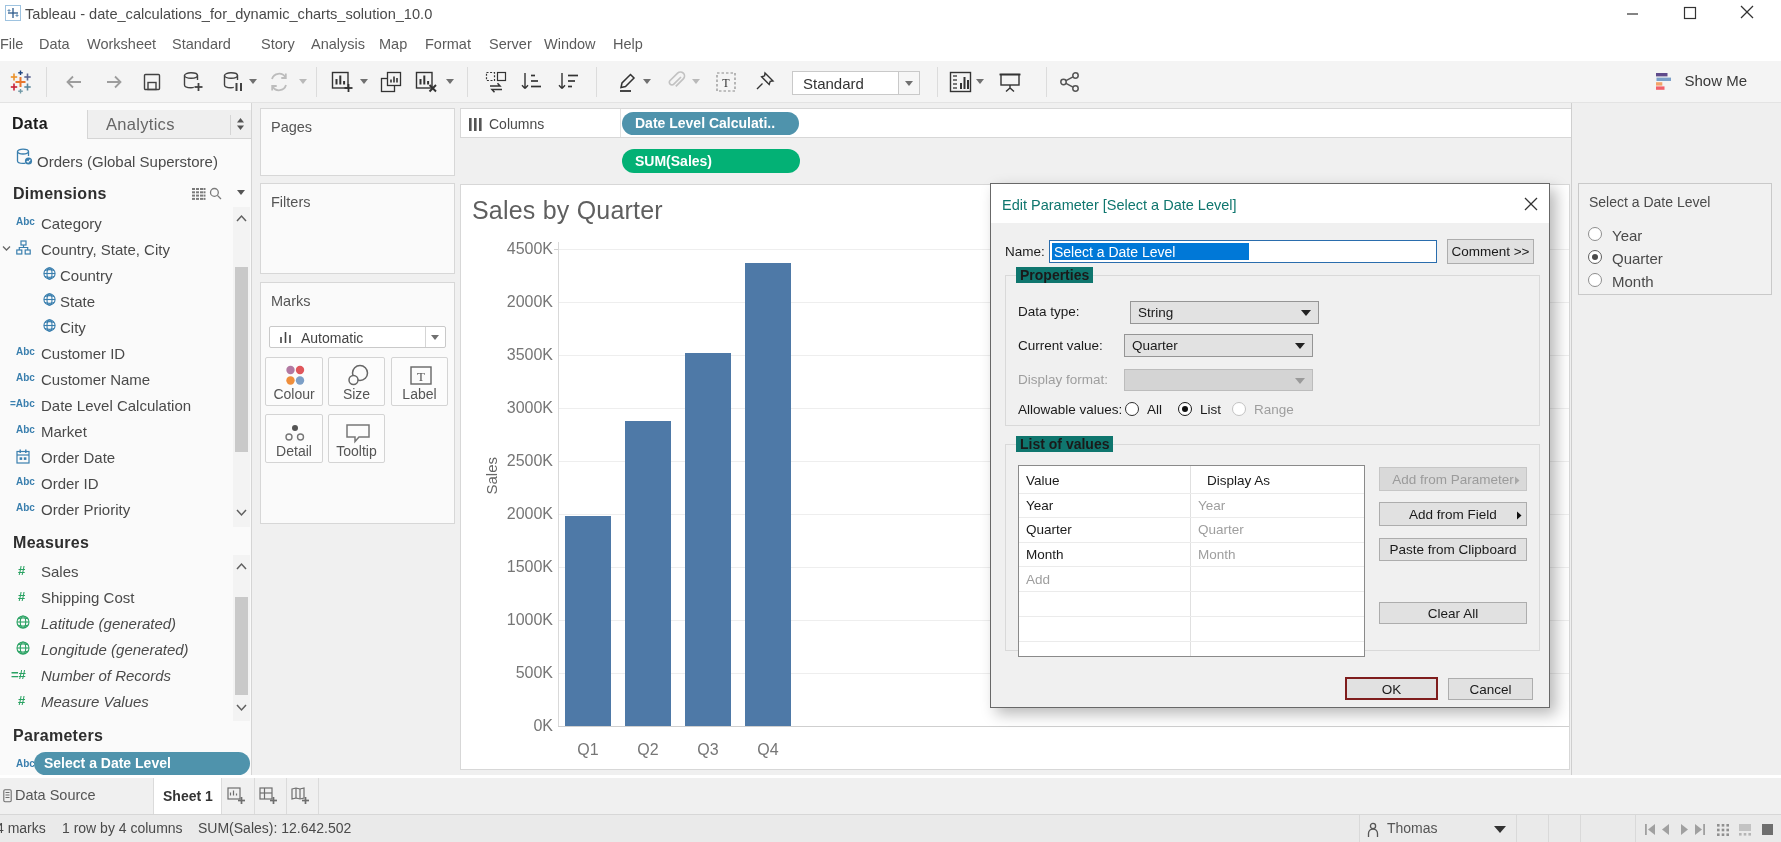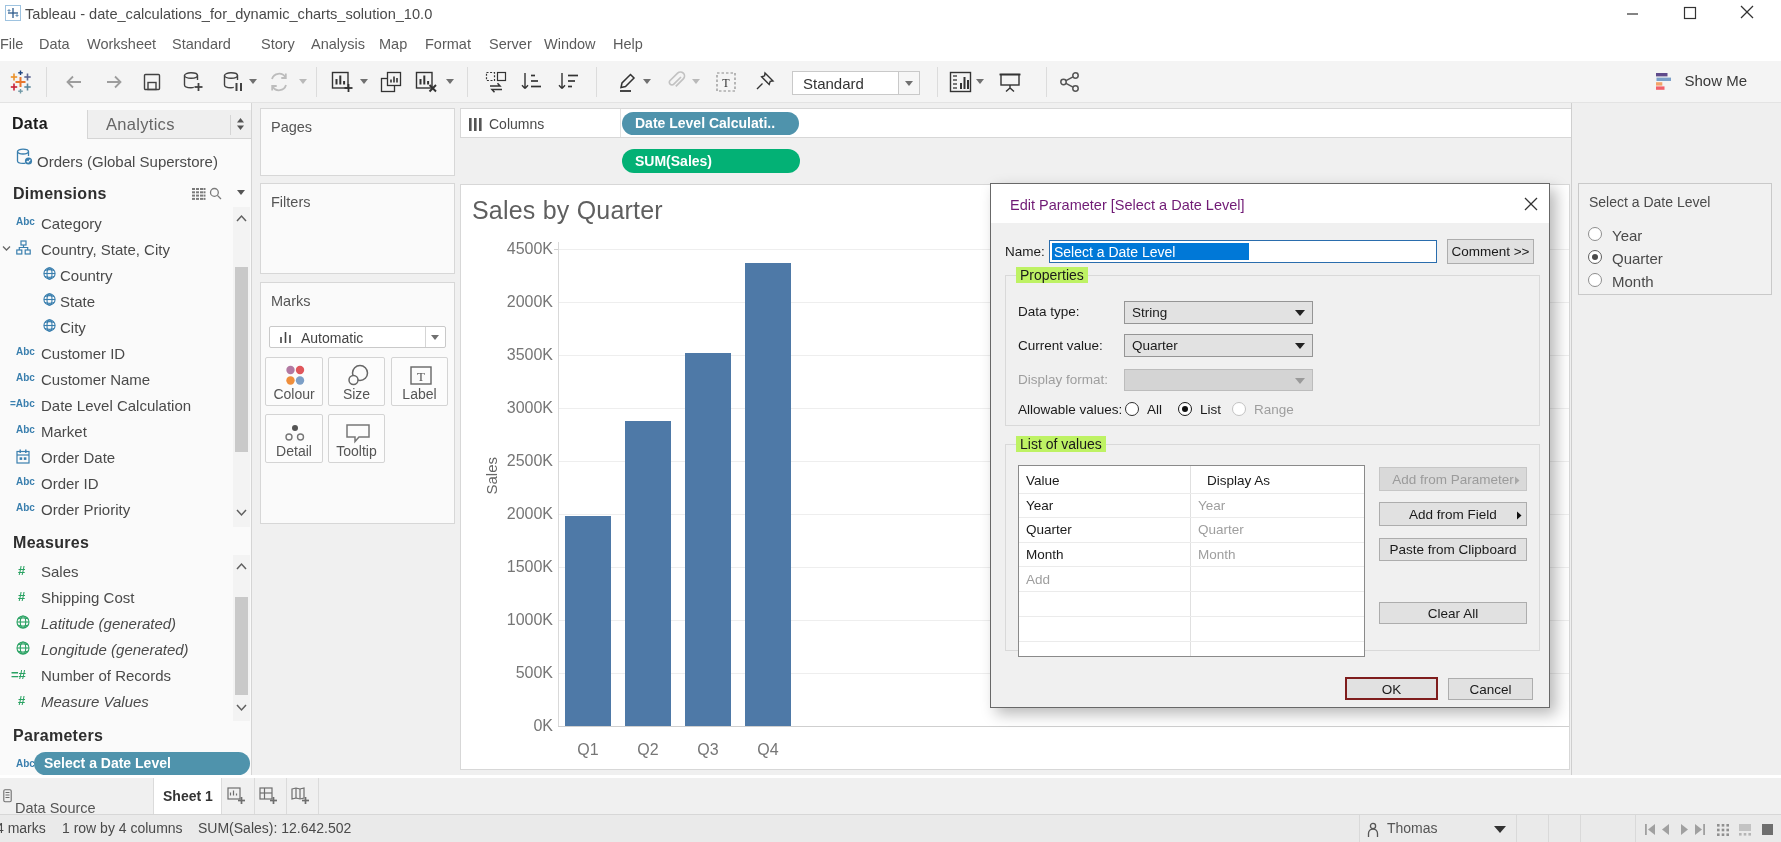--- a/index.html
+++ b/index.html
@@ -44,21 +44,21 @@
 
 #rightpanel { left:1571px; top:0; width:210px; height:672px; background:#efefef; border-left:1px solid #cfcfcf; }
 
 #dialog { left:990px; top:183px; width:560px; height:525px; background:#f0f0f0; border:1px solid #686868; box-shadow:6px 6px 14px rgba(0,0,0,0.28); }
 .dtext { position:absolute; font-size:13.5px; color:#1a1a1a; }
 .dgray { color:#9e9e9e; }
 .combo { position:absolute; background:#e2e2e2; border:1px solid #959595; font-size:13.5px; color:#1a1a1a; }
 .combo .arr { position:absolute; right:7px; top:8px; width:0; height:0; border-left:5px solid transparent; border-right:5px solid transparent; border-top:6px solid #222; }
 .wbtn { position:absolute; background:#e1e1e1; border:1px solid #adadad; font-size:13.5px; color:#1a1a1a; text-align:center; }
 .groupbox { position:absolute; border:1px solid #d9d9d9; }
-.grouplabel { position:absolute; left:10px; top:-9px; background:#bef264; padding:0 4px; font-size:14px; color:#1a1a1a; }
+.grouplabel { position:absolute; left:10px; top:-9px; background:#0f766e; padding:0 4px; font-size:14px; color:#1a1a1a;font-weight:bold; }
 .radio { position:absolute; width:14px; height:14px; border-radius:50%; background:#fff; border:1px solid #4a4a4a; }
 
 #tabbar { left:0; top:778px; width:1781px; height:36px; background:#f0f0f0; }
 #statusbar { left:0; top:814px; width:1781px; height:28px; background:#eaeaea; border-top:1px solid #d7d7d7; font-size:14px; color:#4a4a4a; }
 .vline { position:absolute; top:0; width:1px; height:36px; background:#dbdbdb; }
 </style>
 </head>
 <body>
 <div class="abs" id="titlebar">
   <svg class="abs" style="left:5px;top:5px;" width="16" height="16" viewBox="0 0 16 16">
@@ -397,21 +397,21 @@
     </svg>
     <div class="ditem" style="left:41px;top:512px;font-style:italic;">Latitude (generated)</div>
     <svg class="abs" style="left:16px;top:538px;" width="14" height="14" viewBox="0 0 14 14" fill="none" stroke="#2aa263" stroke-width="1.1">
       <circle cx="7" cy="7" r="6"></circle>
         <ellipse cx="7" cy="7" rx="2.7" ry="6"></ellipse>
         <line x1="1" y1="7" x2="13" y2="7"></line>
         <path d="M2 3.7 a8.5 4 0 0 1 10 0 M2 10.3 a8.5 4 0 0 0 10 0"></path>
     </svg>
     <div class="ditem" style="left:41px;top:538px;font-style:italic;">Longitude (generated)</div>
     <div class="icoAbc" style="left:11px;top:564px;color:#2aa263;font-size:13px;">=#</div>
-      <div class="ditem" style="left:41px;top:564px;">Number of Records</div>
+      <div class="ditem" style="left:41px;top:564px;font-style:italic;">Number of Records</div>
     <div class="icoAbc" style="left:18px;top:590px;color:#2aa263;font-size:13px;">#</div>
       <div class="ditem" style="left:41px;top:590px;font-style:italic;">Measure Values</div>
 
     <div class="abs" style="left:233px;top:452px;width:17px;height:166px;background:#f3f3f3;"></div>
     <svg class="abs" style="left:236px;top:459px;" width="11" height="9" viewBox="0 0 11 9" fill="none" stroke="#606060" stroke-width="1.5">
         <path d="M1 7 L5.5 2 L10 7"></path>
       </svg>
     <div class="abs" style="left:235px;top:494px;width:13px;height:98px;background:#c9c9c9;"></div>
     <svg class="abs" style="left:236px;top:600px;" width="11" height="9" viewBox="0 0 11 9" fill="none" stroke="#606060" stroke-width="1.5">
         <path d="M1 2 L5.5 7 L10 2"></path>
@@ -532,34 +532,34 @@
       <div class="radio" style="left:9px;top:66px;border-color:#5e5e5e;"></div>
       <div class="abs" style="left:13px;top:70px;width:6px;height:6px;border-radius:50%;background:#4a4a4a;"></div>
       <div class="abs" style="left:33px;top:66px;font-size:15px;color:#4a4a4a;">Quarter</div>
       <div class="radio" style="left:9px;top:89px;border-color:#8e8e8e;"></div>
       <div class="abs" style="left:33px;top:89px;font-size:15px;color:#4a4a4a;">Month</div>
     </div>
   </div>
 </div>
 <div class="abs" id="dialog">
   <div class="abs" style="left:0;top:0;width:558px;height:39px;background:#fff;"></div>
-  <div class="abs" style="left:19px;top:13px;font-size:14.5px;color:#701a75;">Edit Parameter [Select a Date Level]</div>
+  <div class="abs" style="left:11px;top:13px;font-size:14.5px;color:#0f766e;">Edit Parameter [Select a Date Level]</div>
   <svg class="abs" style="left:533px;top:13px;" width="14" height="14" viewBox="0 0 14 14" stroke="#333" stroke-width="1.3">
     <line x1="1" y1="1" x2="13" y2="13"></line>
       <line x1="13" y1="1" x2="1" y2="13"></line>
   </svg>
   <div class="dtext" style="left:14px;top:60px;">Name:</div>
   <div class="abs" style="left:58px;top:56px;width:388px;height:23px;background:#fff;border:1px solid #2a6dad;">
     <div class="abs" style="left:2px;top:2px;width:197px;height:17px;background:#0078d7;color:#fff;font-size:14px;padding:1px 0 0 2px;">Select a Date Level</div>
   </div>
   <div class="wbtn" style="left:456px;top:55px;width:87px;height:25px;padding-top:4px;">Comment &gt;&gt;</div>
   <div class="groupbox" style="left:14px;top:91px;width:535px;height:151px;">
     <div class="grouplabel">Properties</div>
     <div class="dtext" style="left:12px;top:28px;">Data type:</div>
-    <div class="combo" style="left:118px;top:25px;width:189px;height:23px;">
+    <div class="combo" style="left:124px;top:25px;width:189px;height:23px;">
         <span style="position:absolute;left:7px;top:3px;">String</span>
         <span class="arr"></span>
       </div>
     <div class="dtext" style="left:12px;top:62px;">Current value:</div>
     <div class="combo" style="left:118px;top:58px;width:189px;height:23px;">
         <span style="position:absolute;left:7px;top:3px;">Quarter</span>
         <span class="arr"></span>
       </div>
     <div class="dtext dgray" style="left:12px;top:96px;">Display format:</div>
     <div class="combo" style="left:118px;top:93px;width:189px;height:22px;background:#d4d4d4;border-color:#bcbcbc;">
@@ -609,21 +609,21 @@
     <div class="wbtn" style="left:373px;top:157px;width:148px;height:22px;padding-top:3px;">Clear All</div>
   </div>
   <div class="wbtn" style="left:354px;top:493px;width:93px;height:23px;border:2px solid #7f1d1d;padding-top:3px;">OK</div>
   <div class="wbtn" style="left:457px;top:494px;width:85px;height:22px;padding-top:3px;">Cancel</div>
 </div>
 <div class="abs" id="tabbar">
   <svg class="abs" style="left:3px;top:11px;" width="10" height="14" viewBox="0 0 10 14" fill="none" stroke="#6e6e6e" stroke-width="1.1">
     <rect x="0.8" y="0.8" width="7.4" height="12" rx="1.2"></rect>
       <path d="M2.5 3.5 h4 M2.5 6 h4 M2.5 8.5 h4"></path>
   </svg>
-  <div class="abs" style="left:15px;top:9px;font-size:14.5px;color:#555;margin-top:13px;">Data Source</div>
+  <div class="abs" style="left:15px;top:9px;font-size:14.5px;color:#555;">Data Source</div>
   <div class="abs" style="left:153px;top:0;width:69px;height:36px;background:#fff;border-left:1px solid #dbdbdb;border-right:1px solid #dbdbdb;"></div>
   <div class="abs" style="left:163px;top:10px;font-size:14px;font-weight:bold;color:#333;">Sheet 1</div>
   <div class="vline" style="left:254px;"></div>
   <div class="vline" style="left:286px;"></div>
   <div class="vline" style="left:318px;"></div>
   <svg class="abs" style="left:227px;top:9px;" width="19" height="18" viewBox="0 0 19 18" fill="none" stroke="#6e6e6e" stroke-width="1.2">
     <rect x="1" y="1" width="12" height="11"></rect>
       <path d="M3.5 8.5 v-3 M6.5 8.5 v-5 M9.5 8.5 v-2"></path>
     <g stroke-width="1.7">
         <line x1="14.5" y1="10" x2="14.5" y2="17"></line>

